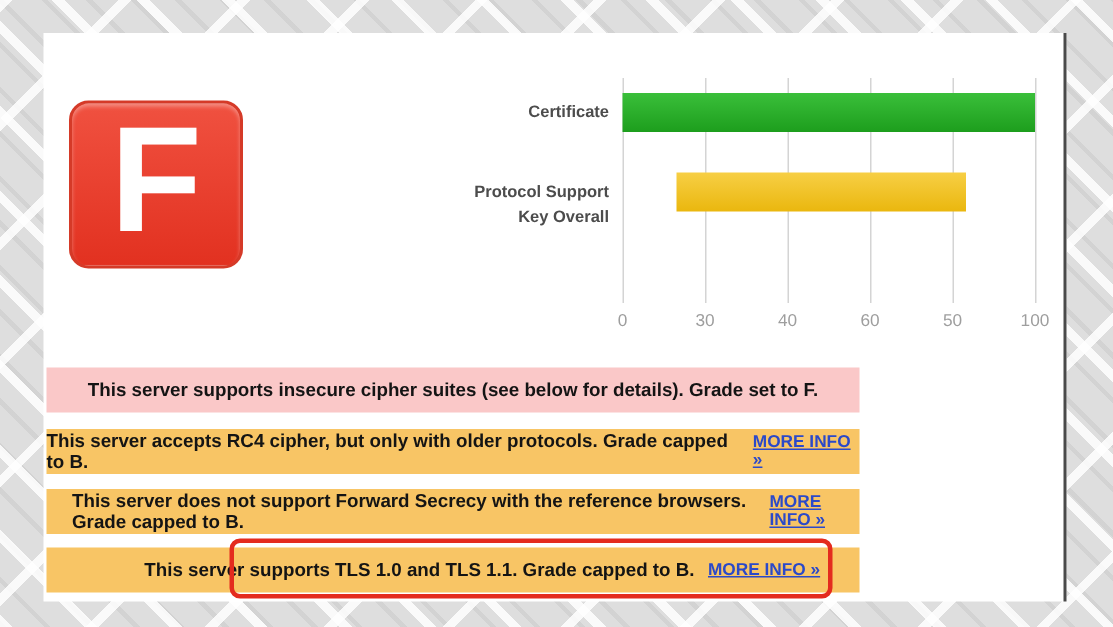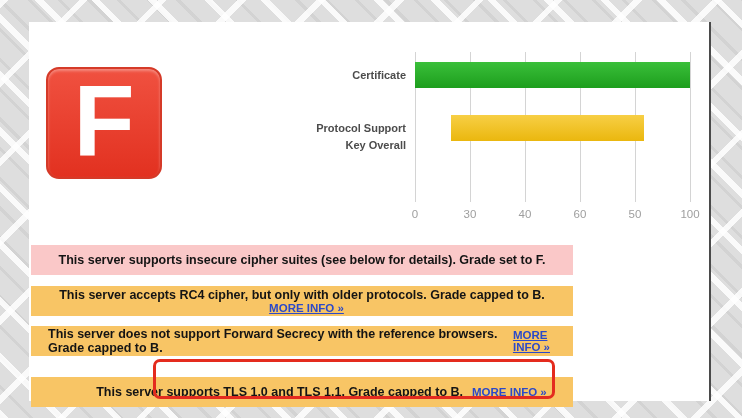--- a/index.html
+++ b/index.html
@@ -61,23 +61,23 @@
     font-size: 11px; font-weight: bold; color: #4c4c4c; text-align: right;
   }
 
   
   .banner {
     position: absolute; left: 2px; width: 542px; height: 30px;
     display: flex; align-items: center; justify-content: center;
     font-size: 12.5px; font-weight: bold; color: #141414;
   }
   .banner-1 { top: 223px; }
-  .banner-2 { top: 264px; flex-direction: column; }
+  .banner-2 { top: 264px; }
   .banner-3 { top: 304px; }
-  .banner-4 { top: 355px; padding-left: 39px; }
+  .banner-4 { top: 343px; padding-left: 39px; }
   .more-link { margin-left: 9px; font-size: 11.5px; font-weight: bold; }
   .more-link:empty { display: none; }
 
   
   .annotation {
     position: absolute; left: 124px; top: 337px;
     width: 402px; height: 40px;
     border: 3px solid #e42b1e; border-radius: 7px;
     z-index: 3; pointer-events: none;
   }

